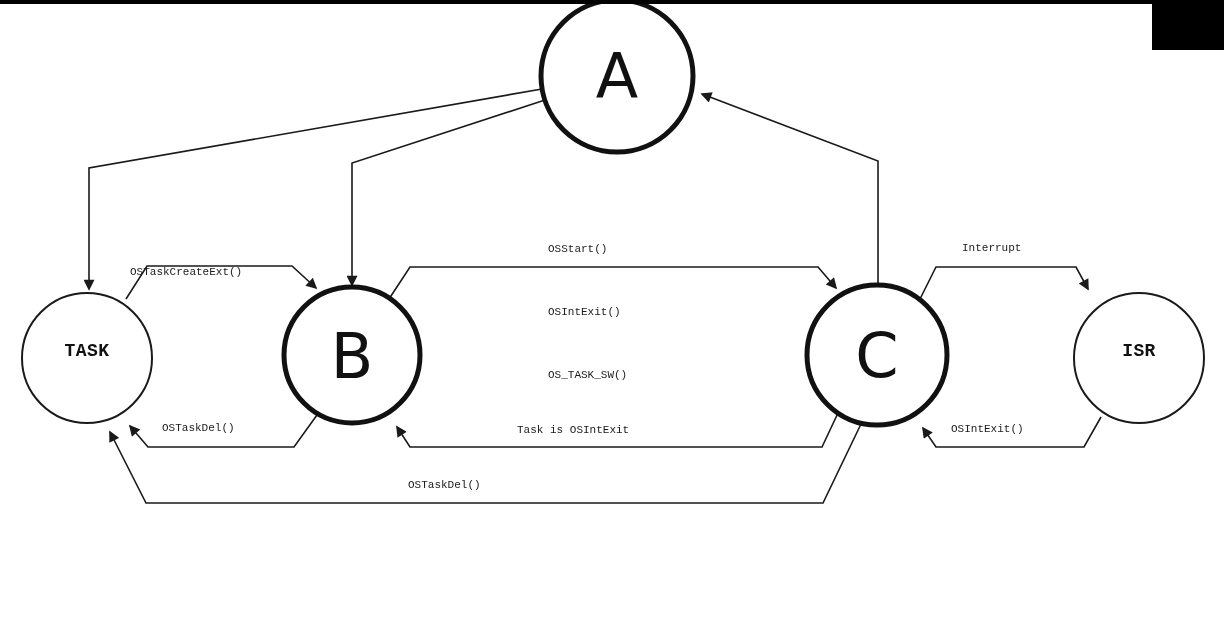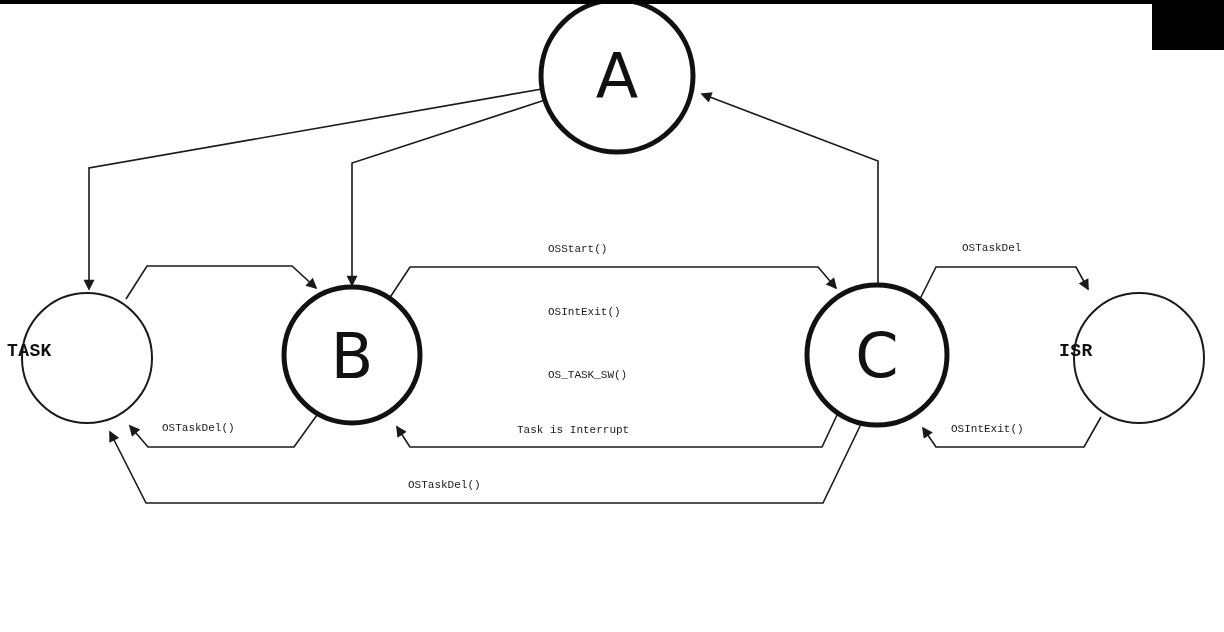--- a/index.html
+++ b/index.html
@@ -26,21 +26,21 @@
     width:100px;height:72px;
     font-family:"DejaVu Sans","Liberation Sans",sans-serif;
     font-size:62px;font-weight:500;color:#111;
   }
   .mono{
     position:absolute;
     font-family:"Liberation Mono","DejaVu Sans Mono",monospace;
     font-size:11px;line-height:21px;color:#1a1a1a;white-space:pre;
   }
   .nodename{
-    position:absolute;width:160px;
+    position:absolute;width:160px;text-align:center;
     font-family:"Liberation Mono","DejaVu Sans Mono",monospace;
     font-weight:bold;font-size:18px;line-height:21px;letter-spacing:0.4px;color:#111;
   }
 </style>
 </head>
 <body>
 
 <div class="canvas">
 
   <svg class="diagram" width="1224" height="632" viewBox="0 0 1224 632">
@@ -74,33 +74,34 @@
   <div class="letter" style="left:827px;top:319px;">C</div>
 
   <div class="nodename" style="left:7px;top:341px;">
     <div>TASK</div>
   </div>
   <div class="nodename" style="left:1059px;top:341px;">
     <div>ISR</div>
   </div>
 
   <div class="mono" style="left:130px;top:220px;">
+    <div>OSTaskCreateExt()</div>
   </div>
 
   <div class="mono" style="left:548px;top:197px;">
     <div>OSStart()</div>
     <div>OSIntExit()</div>
     <div>OS_TASK_SW()</div>
   </div>
 
-  <div class="mono" style="left:962px;top:238px;">OSTaskDel</div>
+  <div class="mono" style="left:962px;top:238px;">Interrupt</div>
 
   <div class="mono" style="left:951px;top:419px;">OSIntExit()</div>
 
-  <div class="mono" style="left:517px;top:420px;">Task is Interrupt</div>
+  <div class="mono" style="left:517px;top:420px;">Task is OSIntExit</div>
 
   <div class="mono" style="left:162px;top:418px;">OSTaskDel()</div>
 
   <div class="mono" style="left:408px;top:475px;">OSTaskDel()</div>
 
   <div class="topbar"></div>
   <div class="cornerblock"></div>
 
 </div>
 

